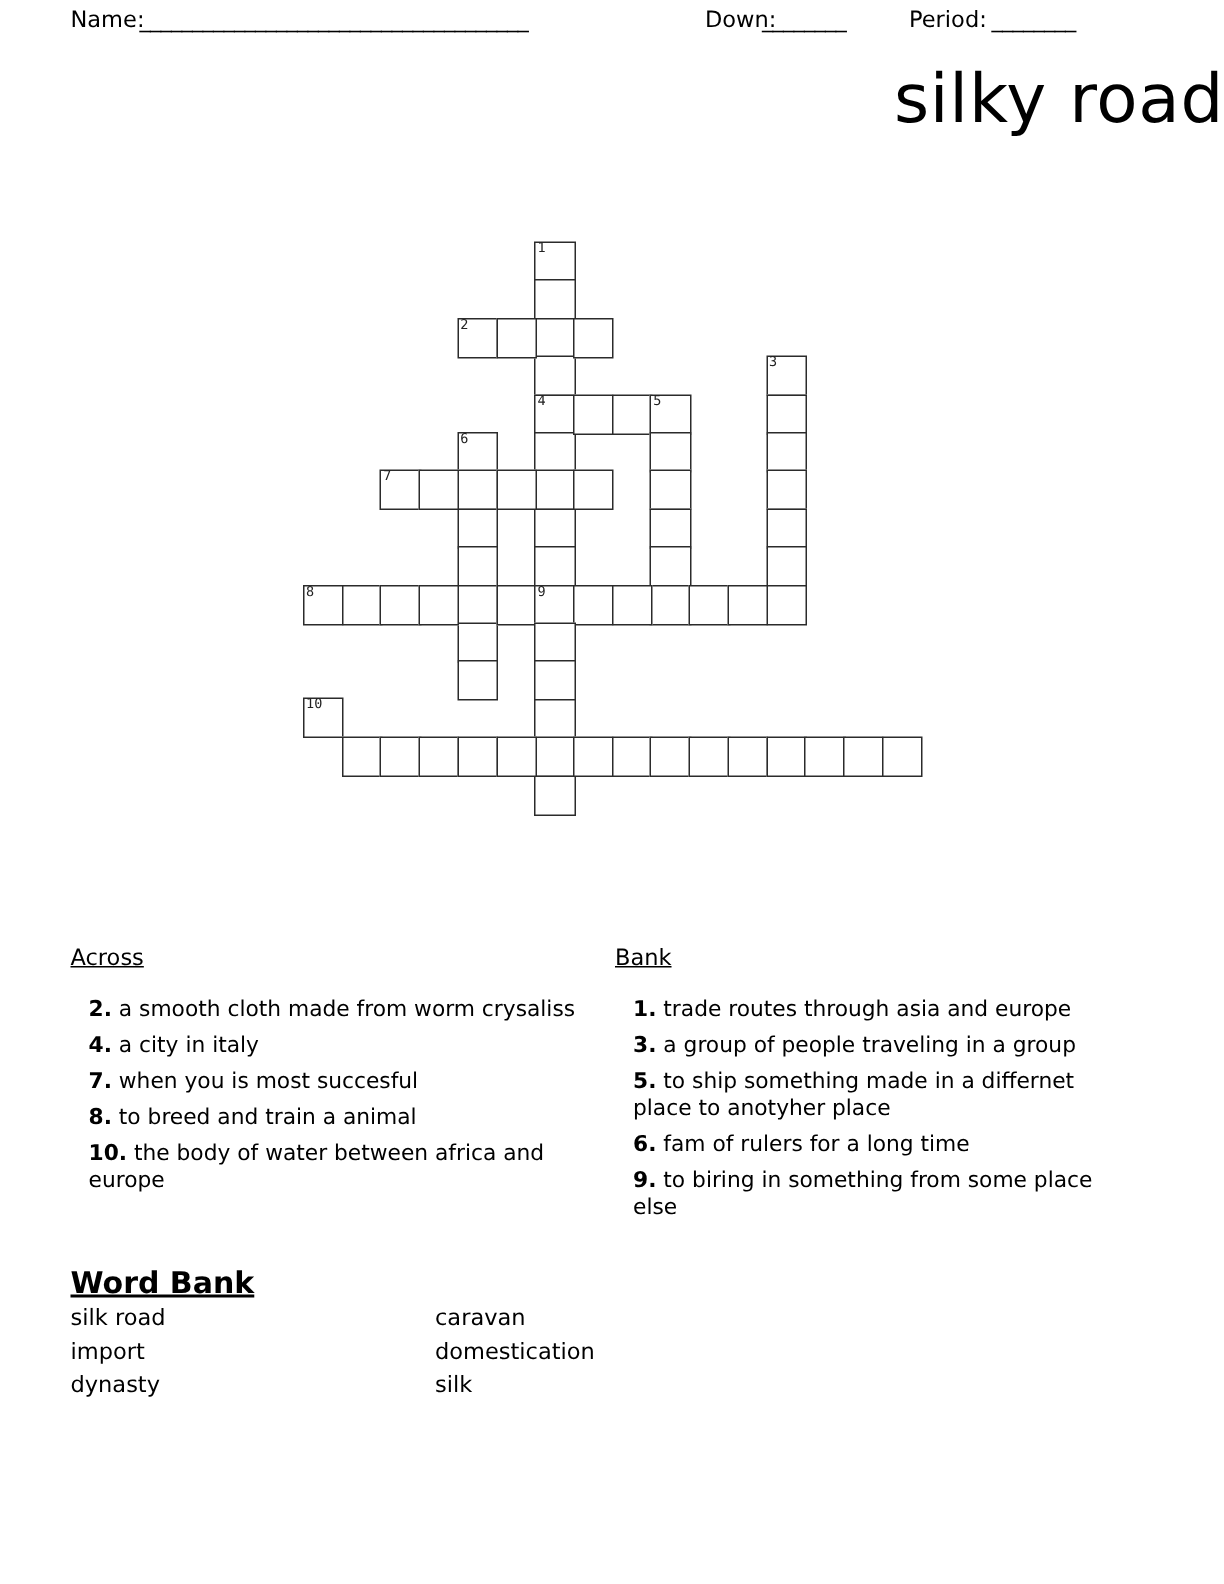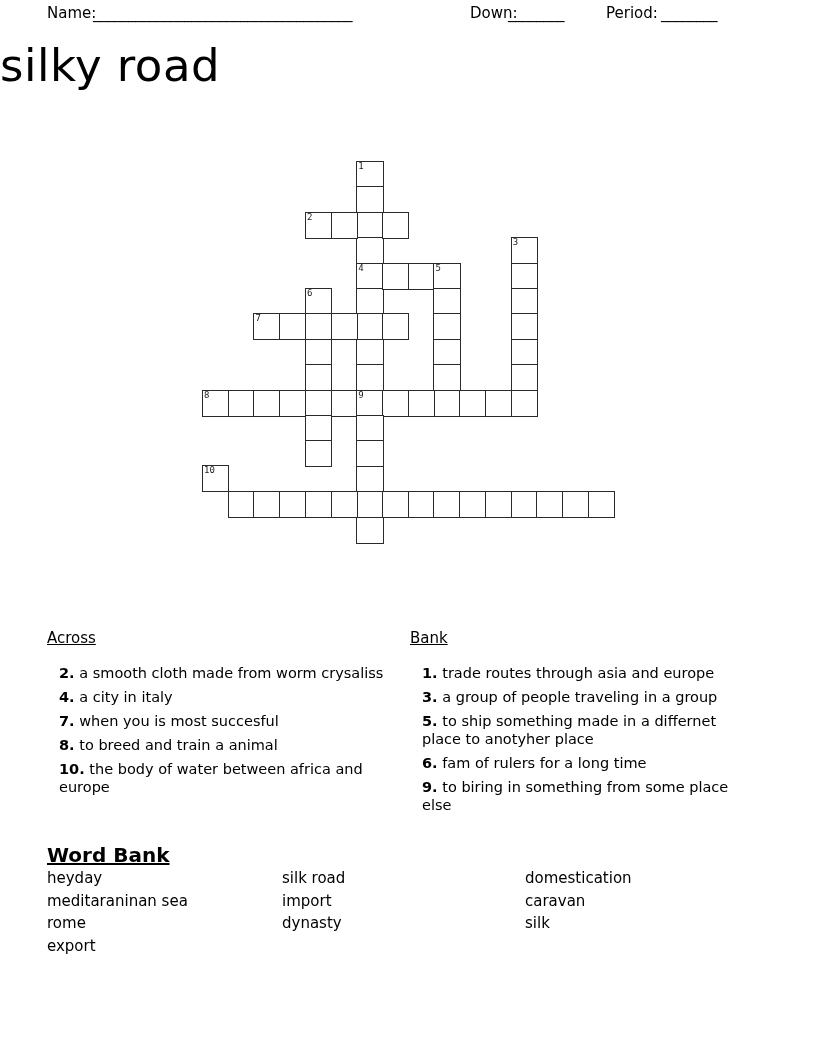--- a/index.html
+++ b/index.html
@@ -34,21 +34,21 @@
   }
   .hdr-label { letter-spacing: 0px; }
   .hdr-rule { letter-spacing: -0.5px; }
 
   
   .puzzle-title {
     position: absolute;
     top: 38px;
     left: 0;
     width: 816px;
-    text-align: left;
+    text-align: right;
     font-size: 45px;
     font-weight: normal;
     line-height: 56px;
     letter-spacing: 0.5px;
   }
 
   
   #grid-wrap {
     position: absolute;
     top: 0;
@@ -249,30 +249,24 @@
       <div class="clue-item"><span class="clue-num">3.</span><span> a group of people traveling in a group</span></div>
       <div class="clue-item"><span class="clue-num">5.</span><span> to ship something made in a differnet place to anotyher place</span></div>
       <div class="clue-item"><span class="clue-num">6.</span><span> fam of rulers for a long time</span></div>
       <div class="clue-item"><span class="clue-num">9.</span><span> to biring in something from some place else</span></div>
     </div>
 </div>
 
 <div id="word-bank">
   <div class="wb-heading">Word Bank</div>
   <div class="wb-cols" id="wb-cols">
-      <div class="wb-col wb-col-0">
-        <div class="wb-word">heyday</div>
-        <div class="wb-word">meditaraninan sea</div>
-        <div class="wb-word">rome</div>
-        <div class="wb-word">export</div>
-      </div>
       <div class="wb-col wb-col-1">
         <div class="wb-word">silk road</div>
         <div class="wb-word">import</div>
         <div class="wb-word">dynasty</div>
       </div>
       <div class="wb-col wb-col-2">
+        <div class="wb-word">caravan</div>
         <div class="wb-word">domestication</div>
-        <div class="wb-word">caravan</div>
         <div class="wb-word">silk</div>
       </div>
     </div>
 </div>
 
 </body></html>

